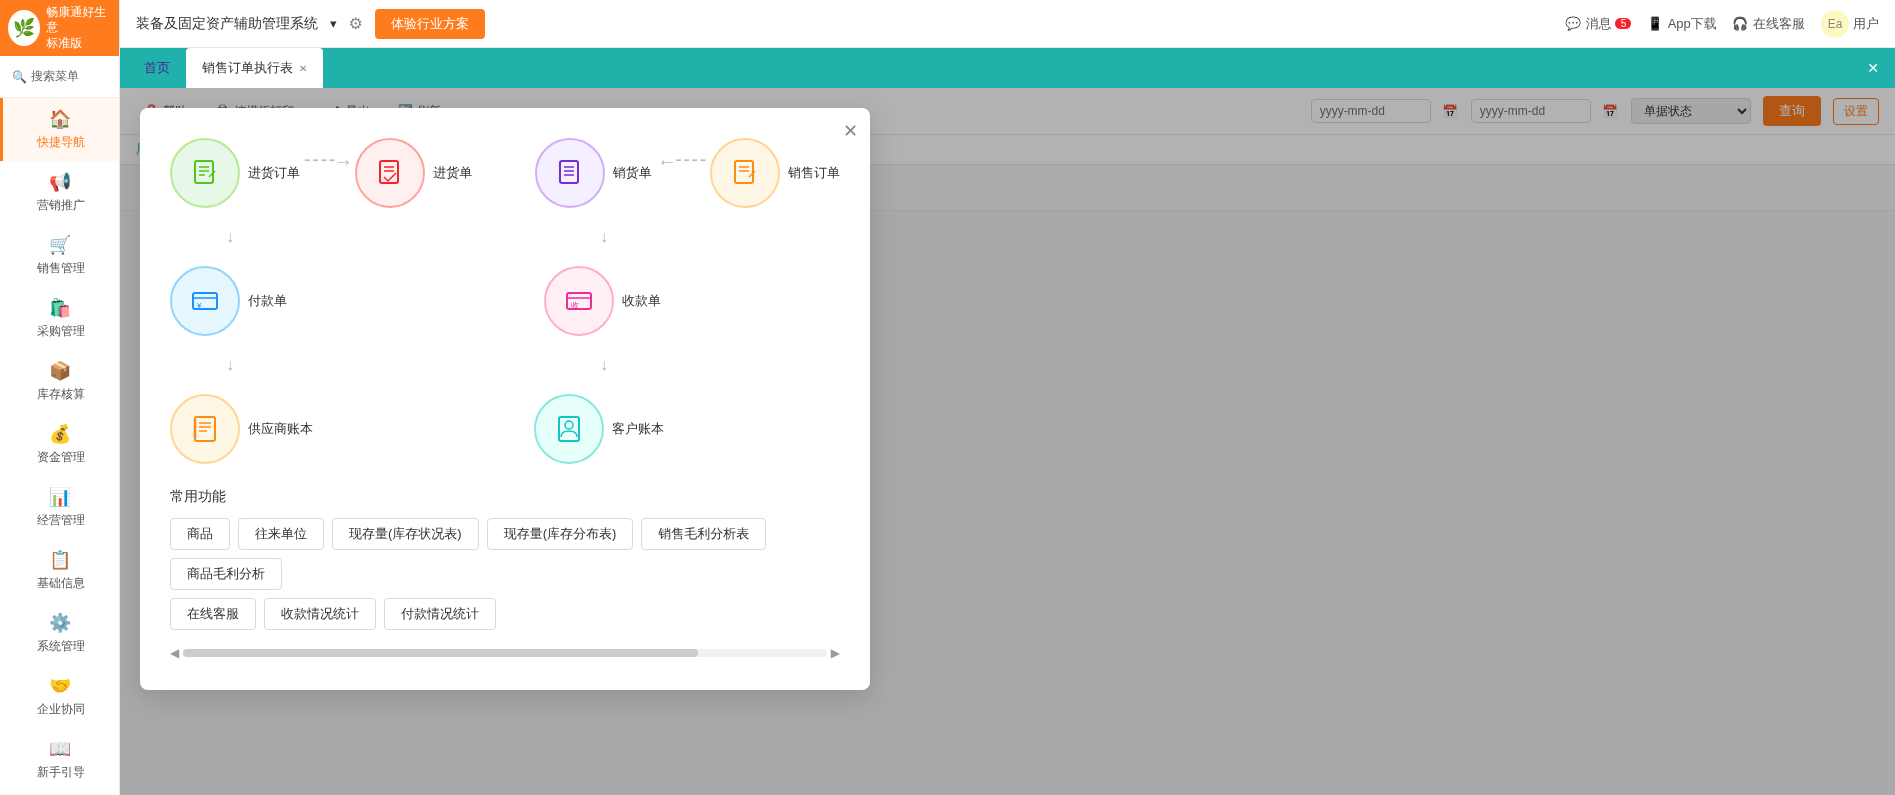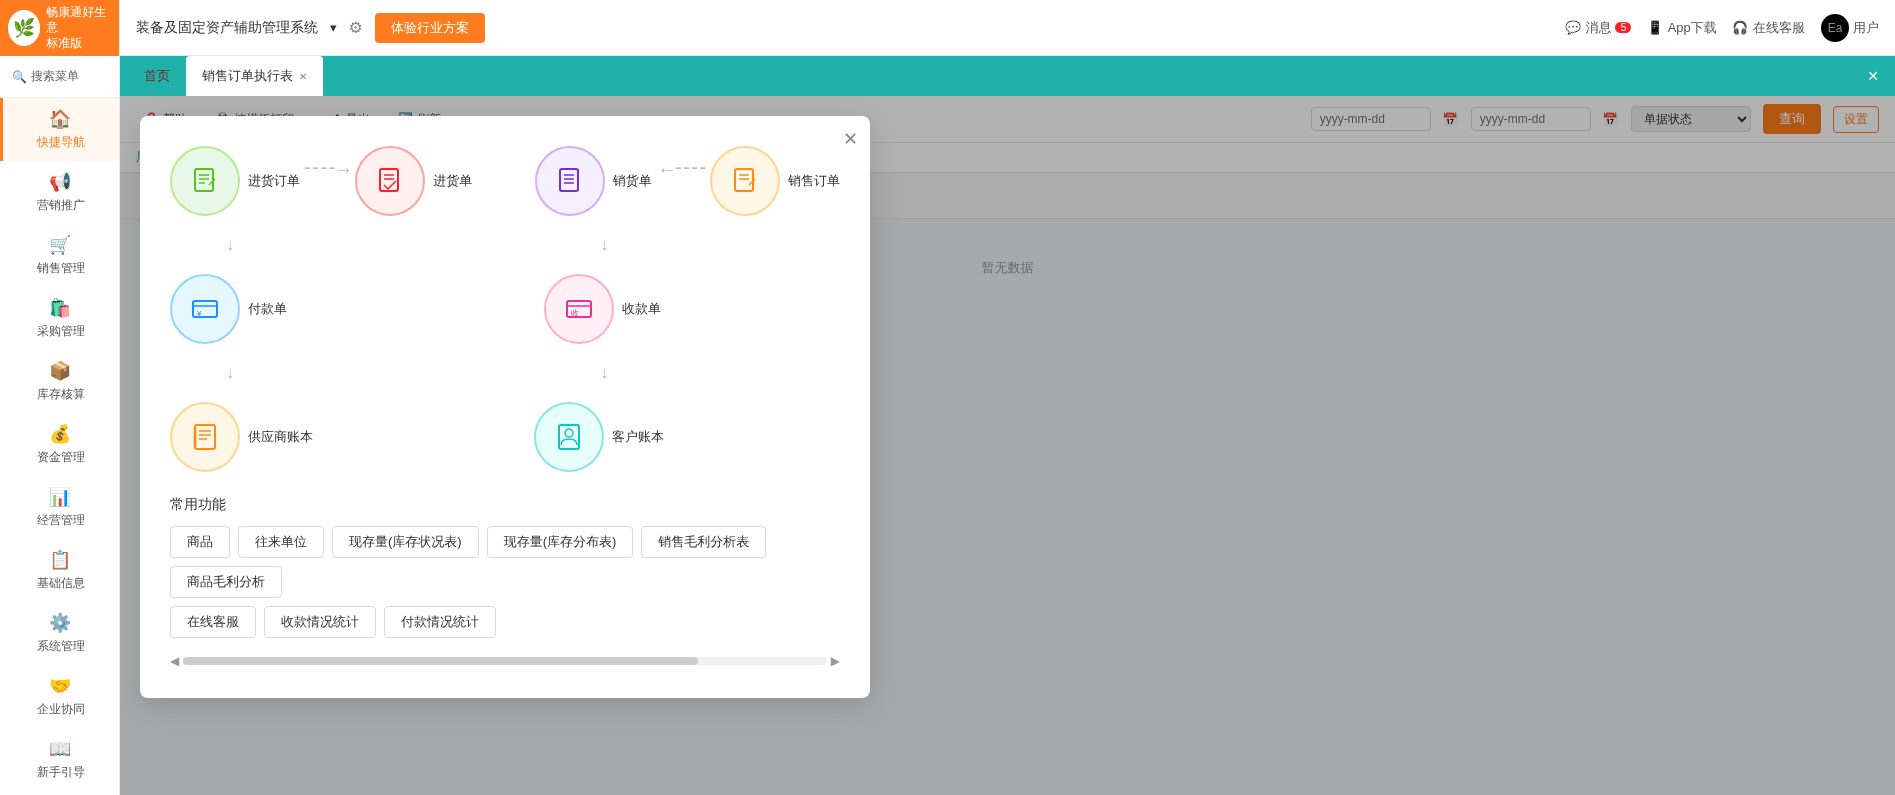--- a/index.html
+++ b/index.html
@@ -14,33 +14,33 @@
     .sidebar-search-btn { width: 100%; background: none; border: none; cursor: pointer; display: flex; align-items: center; gap: 4px; color: #666; font-size: 12px; padding: 4px; }
     .sidebar-nav { flex: 1; overflow-y: auto; }
     .sidebar-item { display: flex; flex-direction: column; align-items: center; padding: 10px 4px; cursor: pointer; color: #555; font-size: 12px; gap: 4px; border-left: 3px solid transparent; }
     .sidebar-item.active { background: #fff7f0; color: #ff7c1e; border-left-color: #ff7c1e; }
     .sidebar-item-icon { font-size: 18px; }
 
     
     .main { flex: 1; display: flex; flex-direction: column; height: 100%; overflow: hidden; }
 
     
-    .topbar { background: #fff; height: 56px; display: flex; align-items: center; padding: 0 16px; border-bottom: 1px solid #e8e8e8; gap: 12px; justify-content: center; }
+    .topbar { background: #fff; height: 48px; display: flex; align-items: center; padding: 0 16px; border-bottom: 1px solid #e8e8e8; gap: 12px; justify-content: center; }
     .topbar-title { font-size: 14px; color: #333; font-weight: 500; }
     .topbar-dropdown { display: flex; align-items: center; gap: 4px; color: #333; font-size: 13px; }
     .topbar-gear { color: #888; font-size: 16px; cursor: pointer; }
     .topbar-btn { background: #ff7c1e; color: #fff; border: none; border-radius: 4px; padding: 6px 16px; font-size: 13px; cursor: pointer; }
     .topbar-right { margin-left: auto; display: flex; align-items: center; gap: 16px; color: #555; font-size: 13px; }
     .topbar-right-item { display: flex; align-items: center; gap: 4px; cursor: pointer; }
     .badge { background: #f5222d; color: #fff; border-radius: 10px; font-size: 10px; padding: 0 4px; min-width: 16px; text-align: center; }
-    .avatar { width: 28px; height: 28px; background: #000000; border-radius: 50%; display: flex; align-items: center; justify-content: center; font-size: 12px; color: #888; }
+    .avatar { width: 28px; height: 28px; background: #fef9c3; border-radius: 50%; display: flex; align-items: center; justify-content: center; font-size: 12px; color: #888; }
 
     
     .tabbar { background: #20b2aa; display: flex; align-items: center; height: 40px; padding: 0 8px; }
-    .tab { padding: 0 16px; height: 40px; display: flex; align-items: center; cursor: pointer; color: #7f1d1d; font-size: 13px; gap: 6px; border-radius: 4px 4px 0 0; }
+    .tab { padding: 0 16px; height: 40px; display: flex; align-items: center; cursor: pointer; color: #4c1d95; font-size: 13px; gap: 6px; border-radius: 4px 4px 0 0; }
     .tab.active { background: #fff; color: #333; }
     .tab-home { background: transparent; }
     .tab-close { font-size: 10px; cursor: pointer; color: #888; }
     .tab-close-white { font-size: 14px; cursor: pointer; color: #fff; margin-left: auto; }
 
     
     .content { flex: 1; background: #f0f2f5; overflow: hidden; position: relative; }
 
     
     .toolbar-row { background: #fff; padding: 8px 16px; display: flex; align-items: center; gap: 12px; border-bottom: 1px solid #e8e8e8; }
@@ -239,23 +239,20 @@
       <div class="th">商品</div>
       <div class="th">金额</div>
       <div class="th">预估毛利</div>
       <div class="th">预估毛利率</div>
       <div class="th">订金</div>
       <div class="th">累计收款金额</div>
       <div class="th">收款比例</div>
       <div class="th">还差多少天</div>
     </div>
 
-    <div class="empty-state">
-      <span>暂无数据</span>
-    </div>
 
     <div class="modal-overlay">
       <div class="modal">
         <button class="modal-close">✕</button>
 
         <div class="flow-diagram">
 
           <div class="flow-row">
             <div class="flow-item">
               <div class="flow-circle green">

